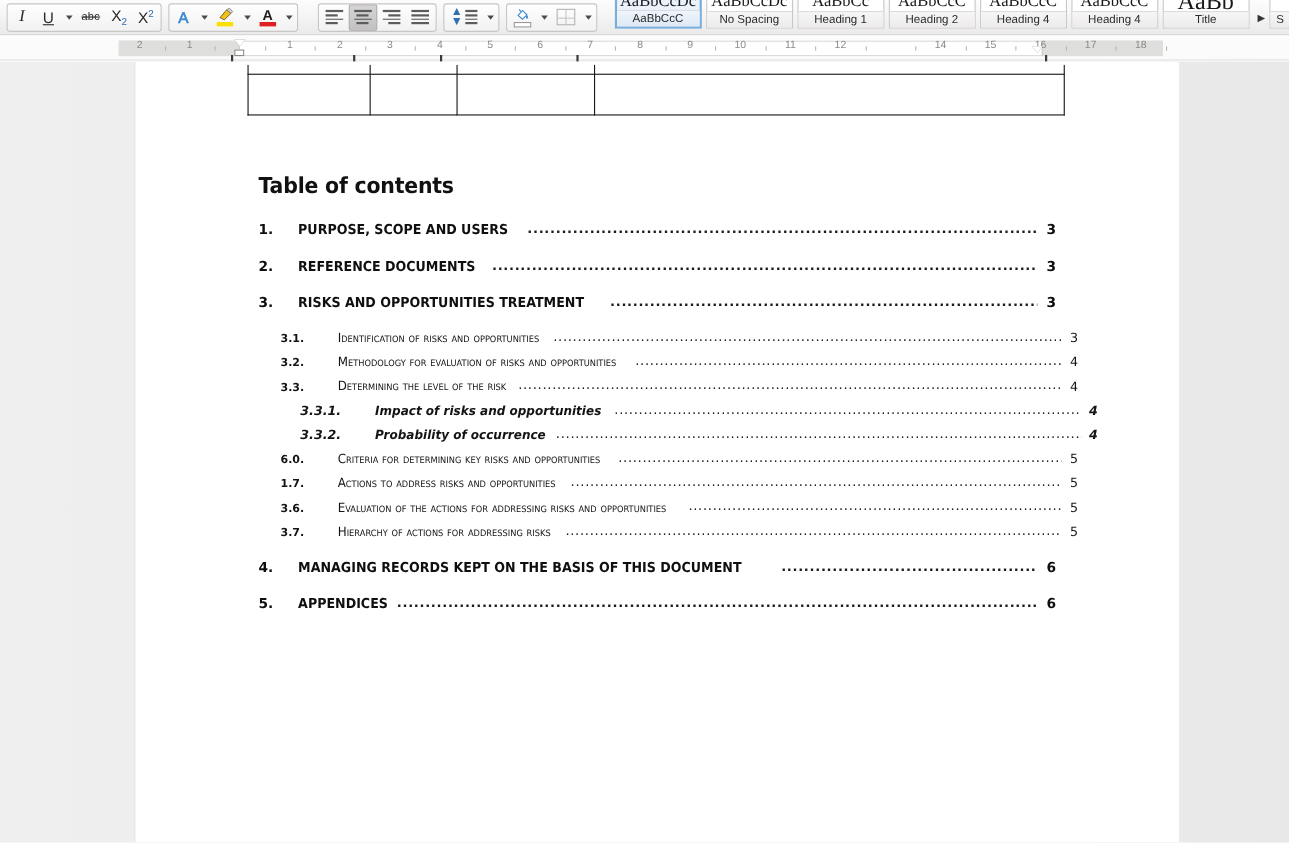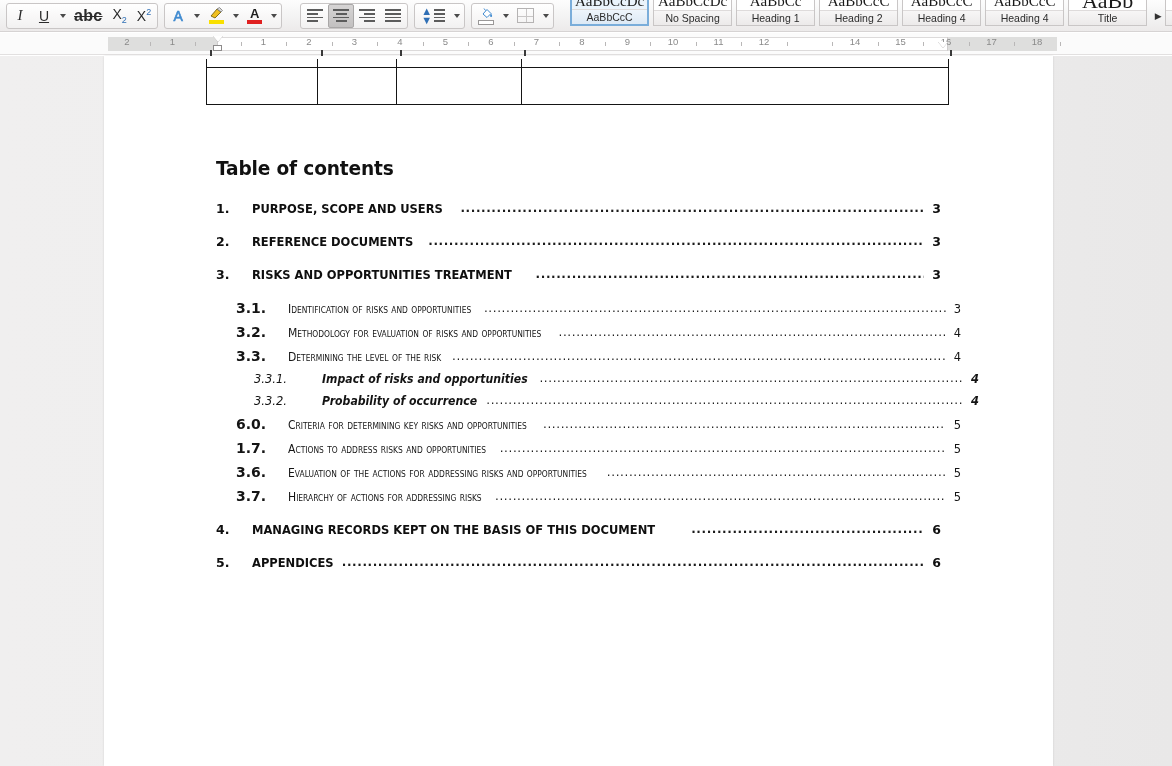--- a/index.html
+++ b/index.html
@@ -40,21 +40,21 @@
   }
   .caret {
     width: 0; height: 0; margin-left: 1px;
     border-left: 3px solid transparent; border-right: 3px solid transparent;
     border-top: 4px solid #4a4a4a;
   }
   .caretbtn { min-width: 11px; padding: 0 2px; }
 
   .i-italic { font-family: "Liberation Serif", serif; font-style: italic; font-size: 15px; }
   .i-under  { text-decoration: underline; font-size: 14px; }
-  .i-strike { text-decoration: line-through; font-size: 16px; letter-spacing: .3px; font-weight: bold;}
+  .i-strike { text-decoration: line-through; font-size: 10px; letter-spacing: .3px;}
   .i-sub    { font-size: 14px; }
   .i-sub sub, .i-sup sup { font-size: 9px; color: #2f6fb5; }
   .i-sup    { font-size: 14px; }
 
   .i-effects { font-size: 14px; color: #3f8ad0; -webkit-text-stroke: .6px #3f8ad0; }
   .hl-wrap { display:flex; flex-direction:column; align-items:center; justify-content:center; height:22px;}
   .hl-bar { width: 15px; height: 4px; margin-top: 1px; }
   .i-fontcolor { font-size: 13px; font-weight: bold; color: #1d1d1d; line-height: 11px; }
 
   .align { display: flex; flex-direction: column; justify-content: center; gap: 2px; width: 16px; }
@@ -138,21 +138,21 @@
   .ind-bot {
     position:absolute; width:9px;height:6px;background:#fff;border:1px solid #8d8b8b;
   }
 
   
   .docarea {
     position:absolute; left:0; top:56px; width:1172px; height:710px;
     background: linear-gradient(to right,#f0efef 0%, #eeeded 60%, #e9e8e8 100%);
   }
   .page {
-    position:absolute; left:104px; top:0; width:949px; height:710px;
+    position:absolute; left:123px; top:0; width:949px; height:710px;
     background:#fff; box-shadow: 0 0 2px rgba(0,0,0,0.12);
   }
 
   table.doctbl {
     position:absolute; left:102px; top:3px;
     width: 743px; border-collapse: collapse;
   }
   table.doctbl td { border:1px solid #151515; height: 22px; padding:0; }
   table.doctbl tr.r1 td { height: 8px; border-top: none; }
   table.doctbl tr.r2 td { height: 37px; }
@@ -180,28 +180,28 @@
   
   .l1 { margin-bottom: 18px; font-family:"DejaVu Sans", sans-serif; }
   .l1 .num { width: 36px; font-size: 12.5px; font-weight: bold; color:#0f0f0f; }
   .l1 .txt { font-size: 12.5px; font-weight: bold; color:#0f0f0f;
              transform: scaleX(0.92); transform-origin:left center; }
   .l1 .pg  { width: 16px; font-size: 12.5px; font-weight: bold; color:#0f0f0f; }
   .l1 .lead { font-weight: bold; }
 
   
   .l2 { margin-bottom: 8px; margin-left: 20px; font-family:"DejaVu Sans", sans-serif; }
-  .l2 .num { width: 52px; font-size: 14px; font-weight: bold; color:#141414; }
+  .l2 .num { width: 52px; font-size: 10px; font-weight: bold; color:#141414; }
   .l2 .txt { font-size: 11.5px; color:#141414; font-variant: small-caps;
              transform: scaleX(0.94); transform-origin:left center; }
   .l2 .pg  { width: 14px; font-size: 11.5px; color:#141414; }
 
   
   .l3 { margin-bottom: 8px; margin-left: 38px; font-family:"DejaVu Sans", sans-serif; }
-  .l3 .num { width: 68px; font-size: 11.5px; font-weight: normal; font-style: italic; color:#141414; }
+  .l3 .num { width: 68px; font-size: 11.5px; font-weight: bold; font-style: italic; color:#141414; }
   .l3 .txt { font-size: 11.5px; font-style: italic; font-weight: bold; color:#141414;
              transform: scaleX(0.95); transform-origin:left center; }
   .l3 .pg  { width: 14px; font-size: 11.5px; font-style: italic; font-weight:bold; color:#141414; }
 
   .gap-lg { height: 10px; }
 </style>
 </head>
 <body>
 
 <div class="toolbar">

